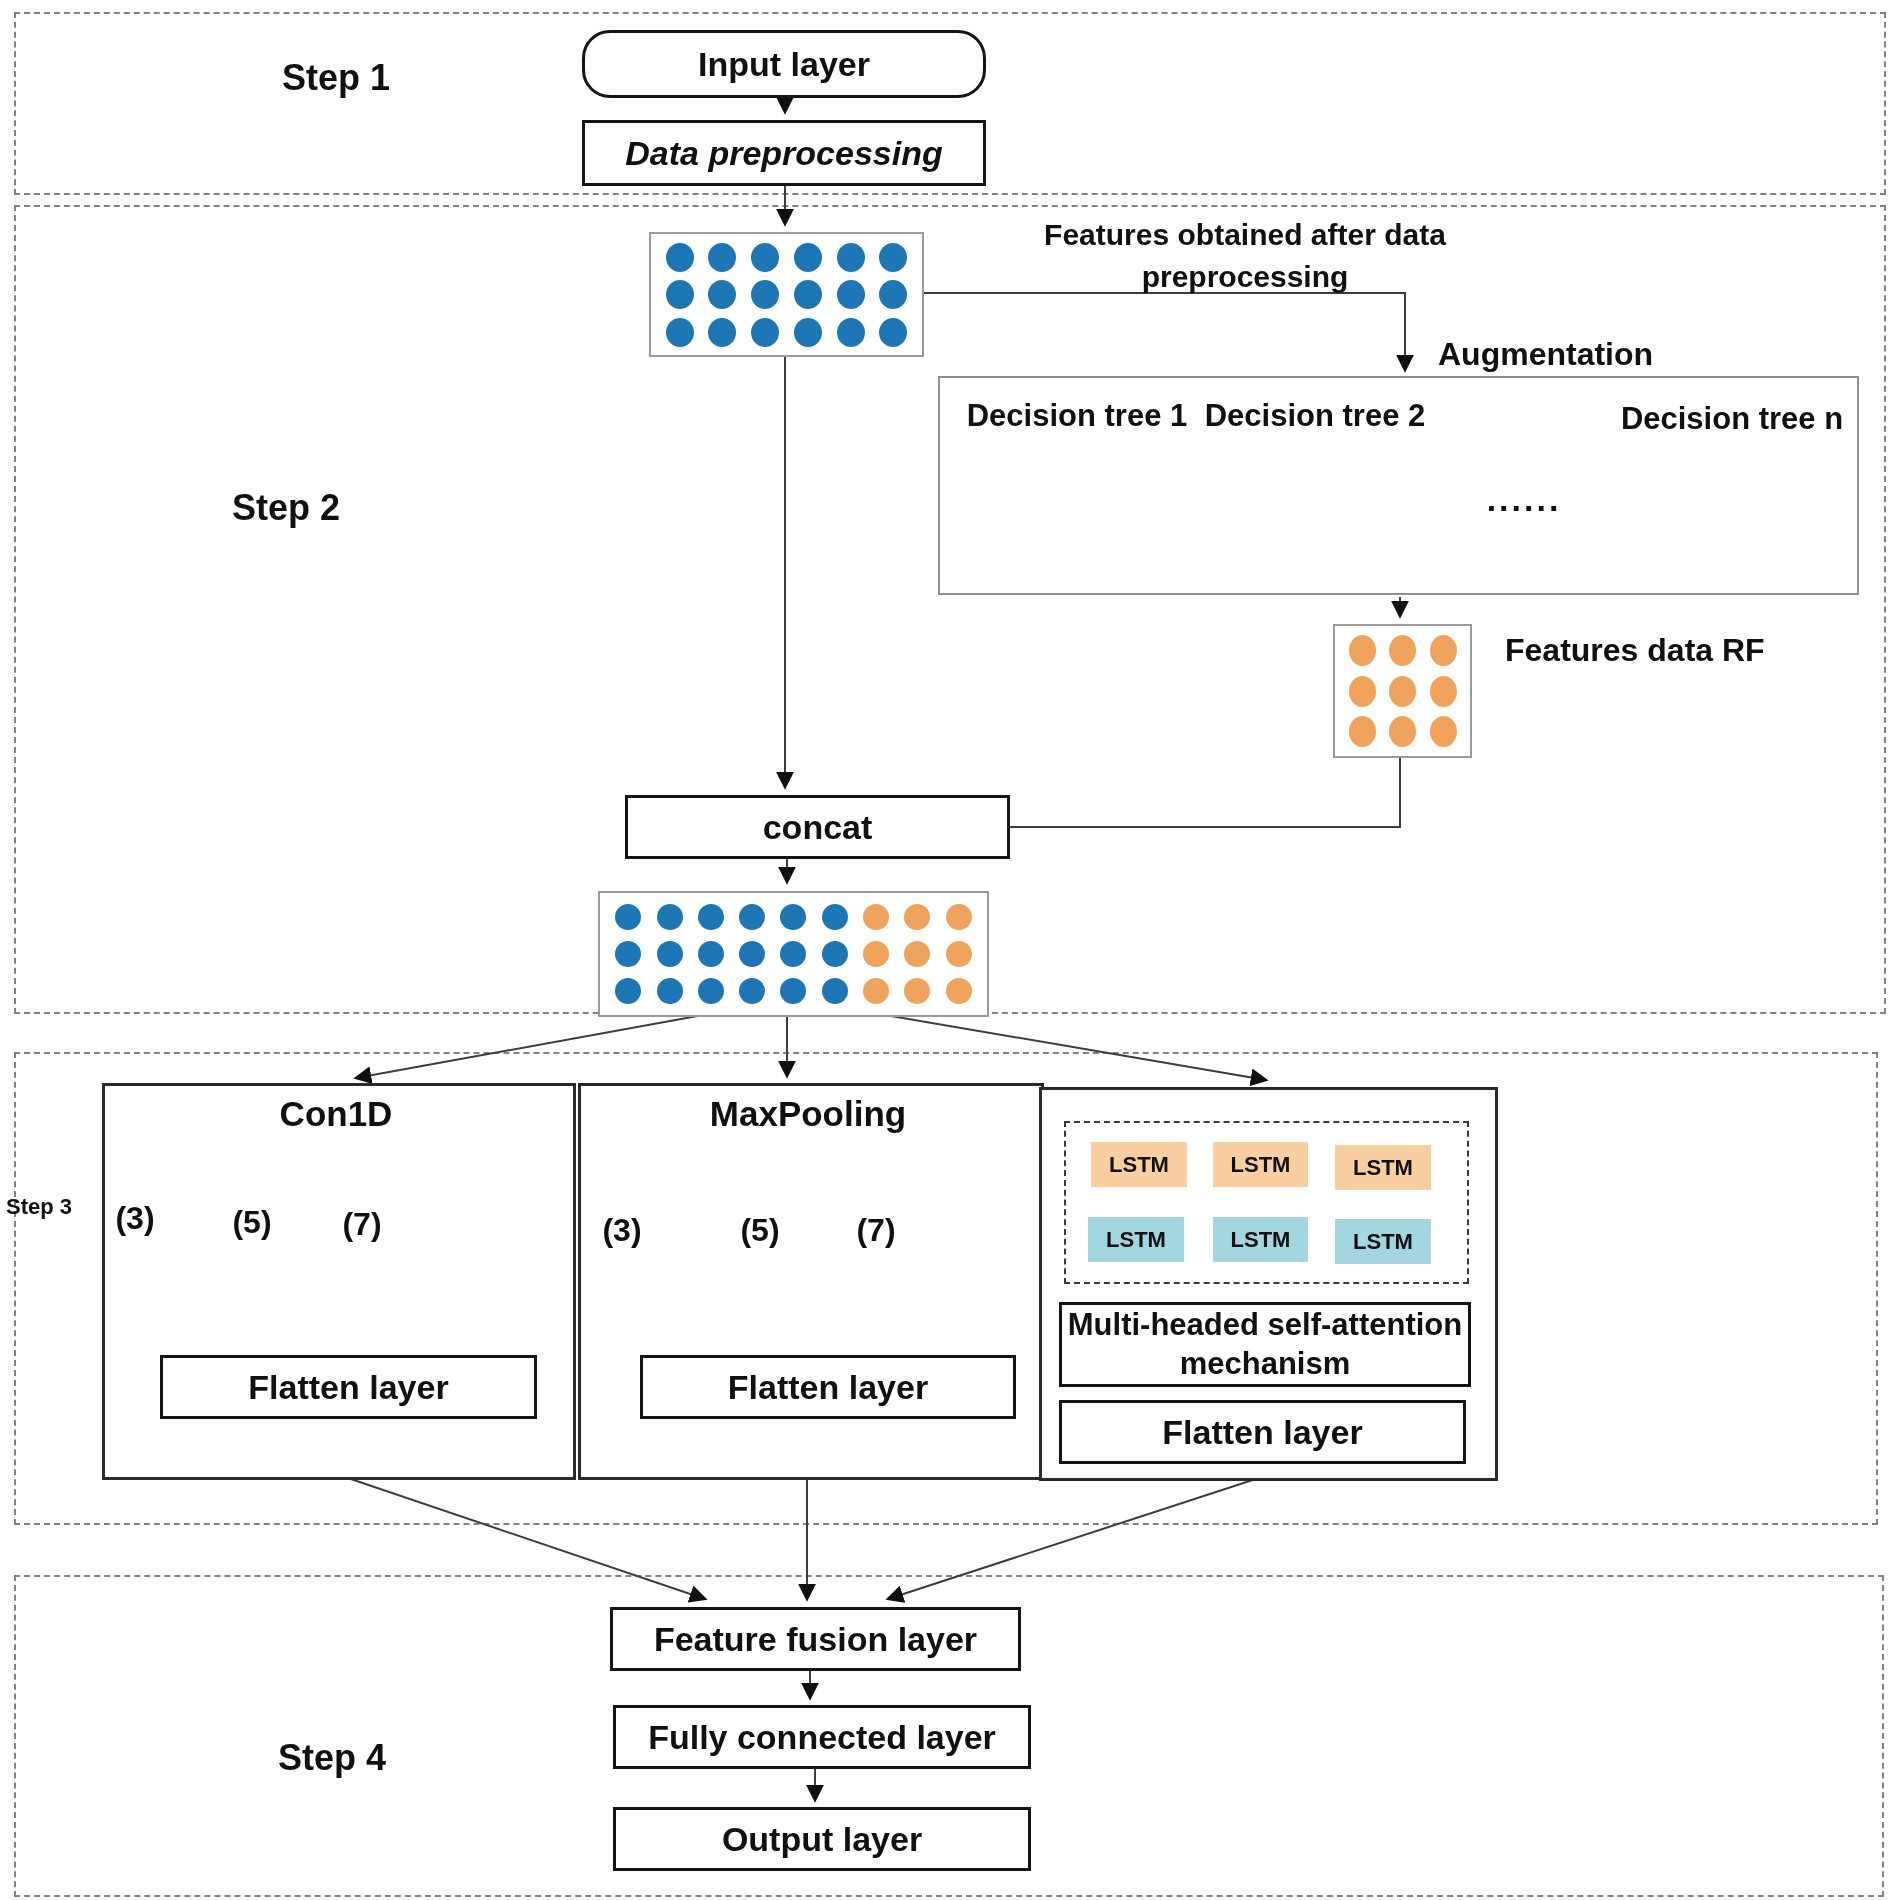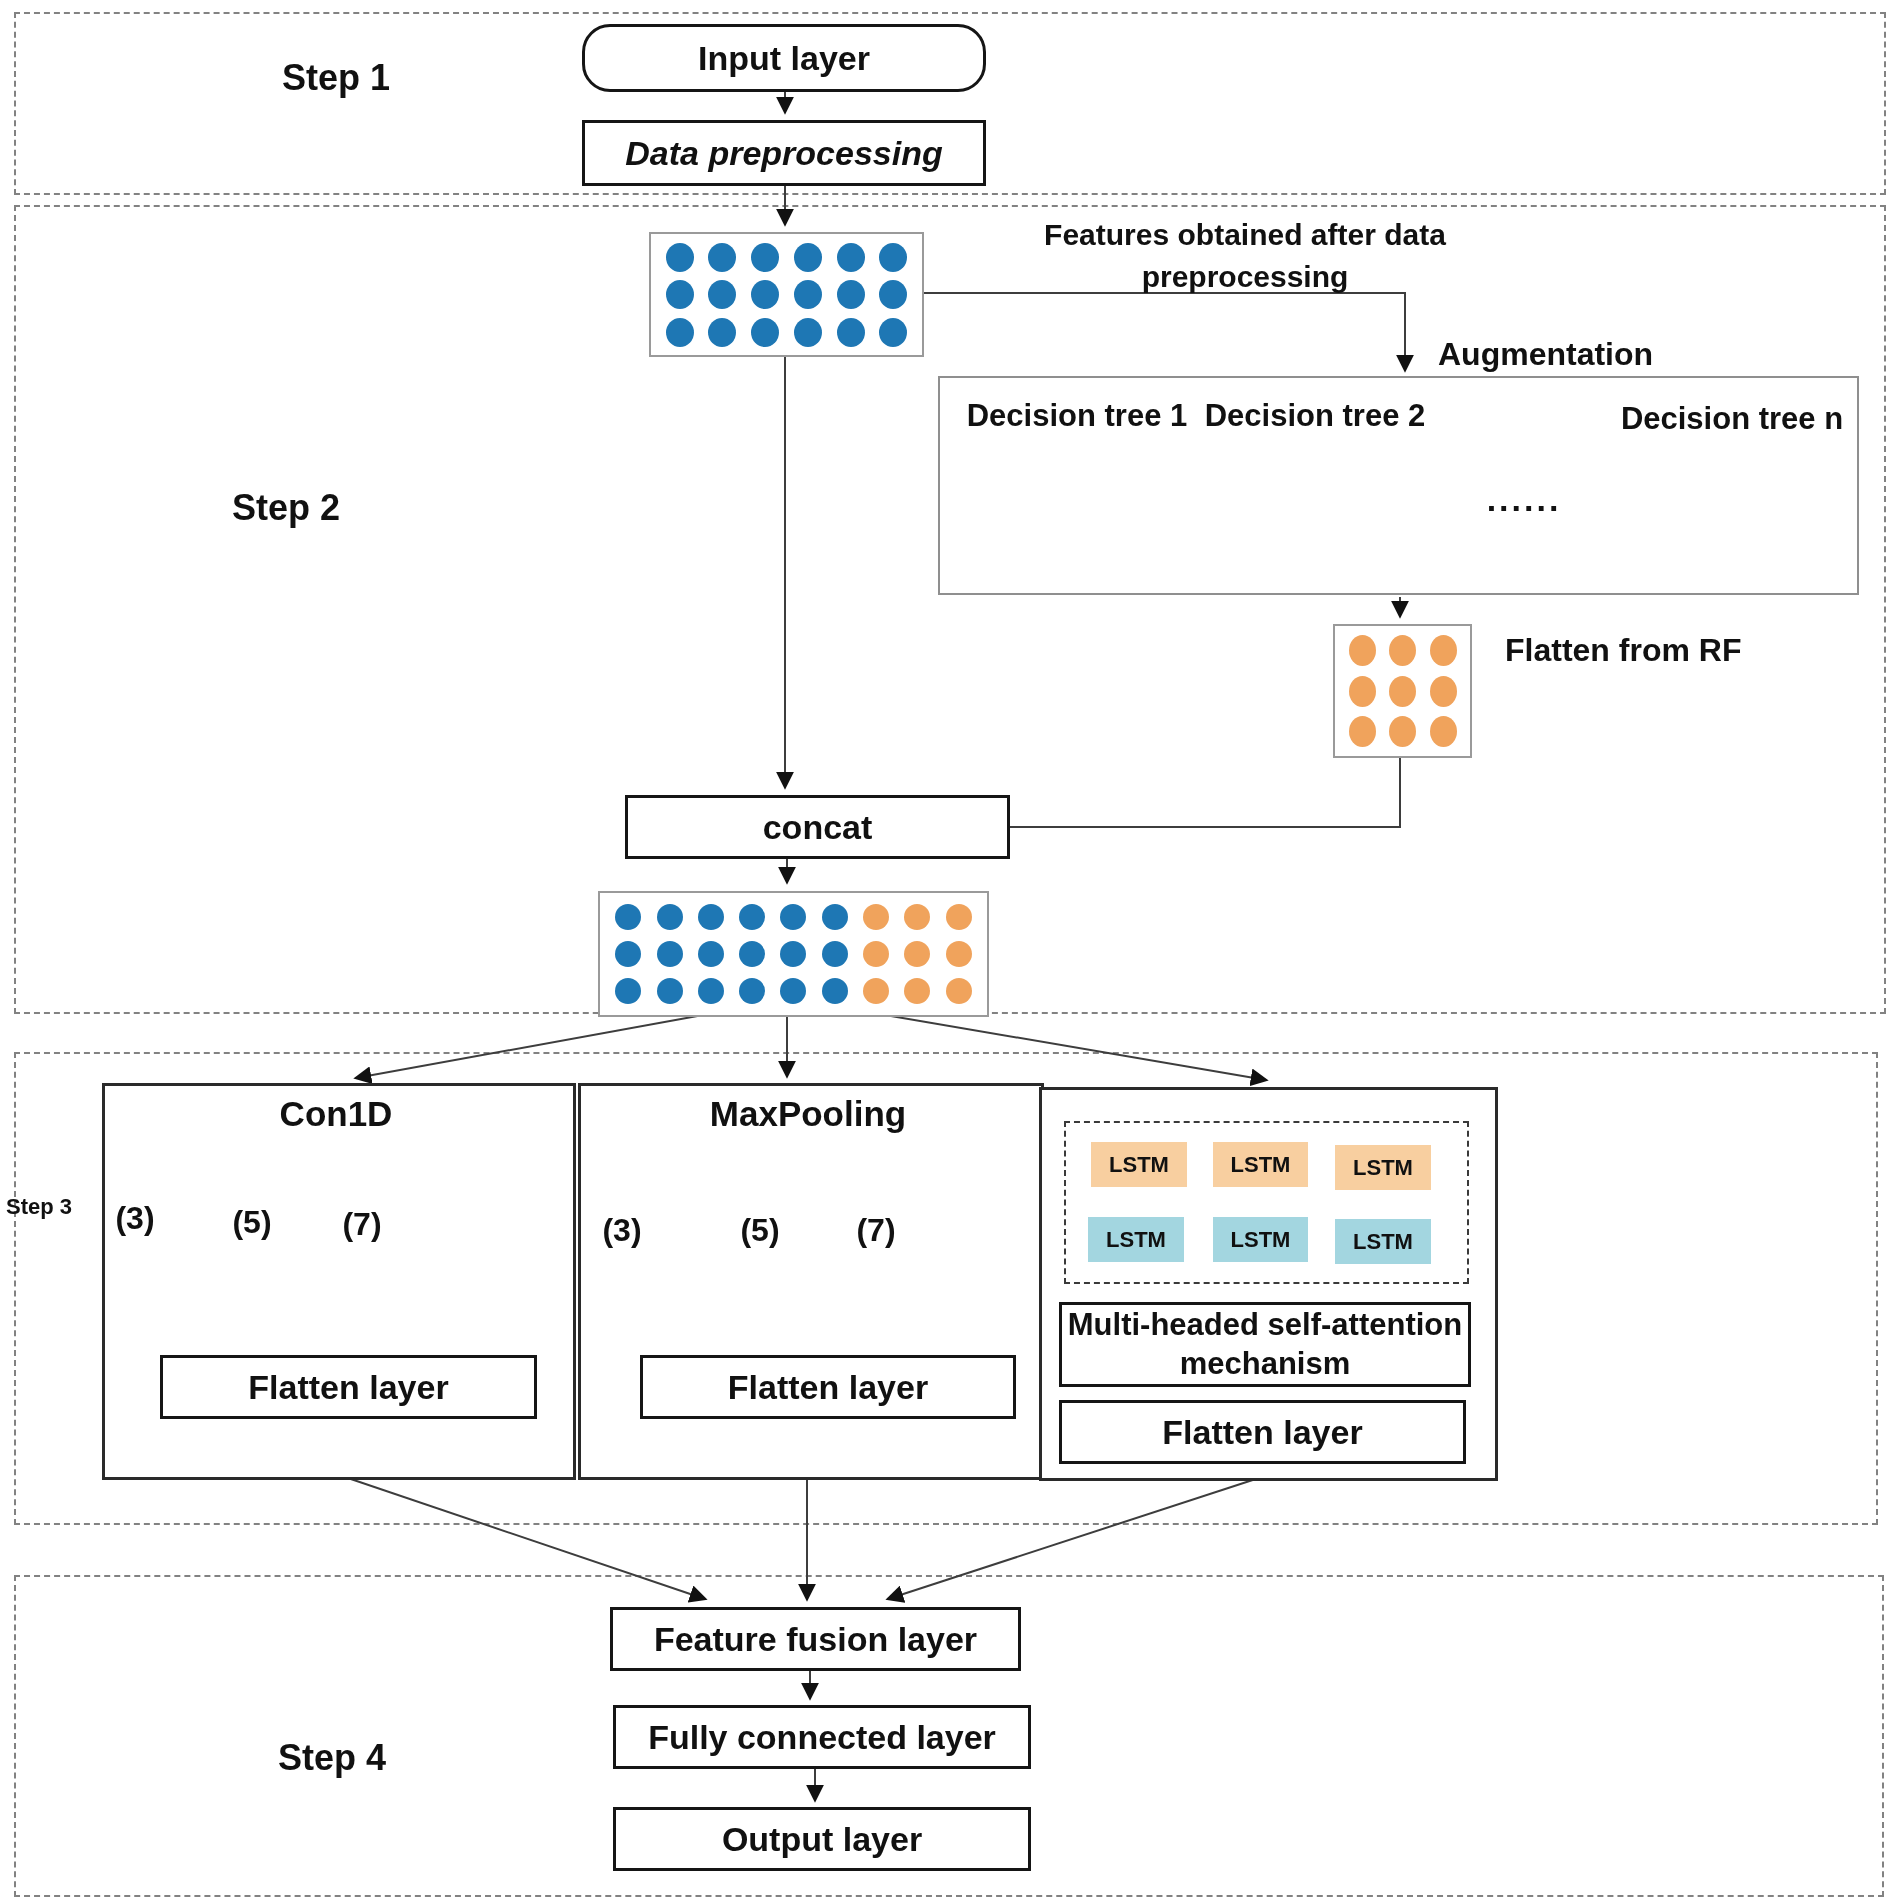--- a/index.html
+++ b/index.html
@@ -165,21 +165,21 @@
   <div class="dashedbox" style="left:14px;top:12px;width:1868px;height:179px;"></div>
   <div class="dashedbox" style="left:14px;top:205px;width:1868px;height:805px;"></div>
   <div class="dashedbox" style="left:14px;top:1052px;width:1860px;height:469px;"></div>
   <div class="dashedbox" style="left:14px;top:1575px;width:1866px;height:318px;"></div>
 
   <div class="steplabel" style="left:282px;top:57px;">Step 1</div>
   <div class="steplabel" style="left:232px;top:487px;">Step 2</div>
   <div class="steplabel" style="left:6px;top:1194px;font-size:22px;">Step 3</div>
   <div class="steplabel" style="left:278px;top:1737px;">Step 4</div>
 
-  <div class="box" style="left:582px;top:24px;width:398px;height:62px;border-radius:28px;">Input layer</div>
+  <div class="box" style="left:582px;top:30px;width:398px;height:62px;border-radius:28px;">Input layer</div>
   <div class="box" style="left:582px;top:120px;width:398px;height:60px;font-style:italic;">Data preprocessing</div>
 
   <div class="dotbox" style="left: 649px; top: 232px; width: 271px; height: 121px; grid-template-columns: repeat(6, auto);">
       <span class="dot" style="width: 28px; height: 29px; background: rgb(30, 119, 180);"></span>
       <span class="dot" style="width: 28px; height: 29px; background: rgb(30, 119, 180);"></span>
       <span class="dot" style="width: 28px; height: 29px; background: rgb(30, 119, 180);"></span>
       <span class="dot" style="width: 28px; height: 29px; background: rgb(30, 119, 180);"></span>
       <span class="dot" style="width: 28px; height: 29px; background: rgb(30, 119, 180);"></span>
       <span class="dot" style="width: 28px; height: 29px; background: rgb(30, 119, 180);"></span>
       <span class="dot" style="width: 28px; height: 29px; background: rgb(30, 119, 180);"></span>
@@ -210,21 +210,21 @@
       <span class="dot" style="width: 27px; height: 31px; background: rgb(240, 163, 92);"></span>
       <span class="dot" style="width: 27px; height: 31px; background: rgb(240, 163, 92);"></span>
       <span class="dot" style="width: 27px; height: 31px; background: rgb(240, 163, 92);"></span>
       <span class="dot" style="width: 27px; height: 31px; background: rgb(240, 163, 92);"></span>
       <span class="dot" style="width: 27px; height: 31px; background: rgb(240, 163, 92);"></span>
       <span class="dot" style="width: 27px; height: 31px; background: rgb(240, 163, 92);"></span>
       <span class="dot" style="width: 27px; height: 31px; background: rgb(240, 163, 92);"></span>
       <span class="dot" style="width: 27px; height: 31px; background: rgb(240, 163, 92);"></span>
       <span class="dot" style="width: 27px; height: 31px; background: rgb(240, 163, 92);"></span>
     </div>
-  <div class="caption" style="left:1505px;top:632px;font-size:32px;">Flatten from RF</div>
+  <div class="caption" style="left:1505px;top:632px;font-size:32px;">Features data RF</div>
 
   <div class="box" style="left:625px;top:795px;width:379px;height:58px;text-align:right;">concat</div>
 
   <div class="dotbox" style="left: 598px; top: 891px; width: 387px; height: 122px; grid-template-columns: repeat(9, auto);">
       <span class="dot" style="width: 26px; height: 26px; background: rgb(30, 119, 180);"></span>
       <span class="dot" style="width: 26px; height: 26px; background: rgb(30, 119, 180);"></span>
       <span class="dot" style="width: 26px; height: 26px; background: rgb(30, 119, 180);"></span>
       <span class="dot" style="width: 26px; height: 26px; background: rgb(30, 119, 180);"></span>
       <span class="dot" style="width: 26px; height: 26px; background: rgb(30, 119, 180);"></span>
       <span class="dot" style="width: 26px; height: 26px; background: rgb(30, 119, 180);"></span>

